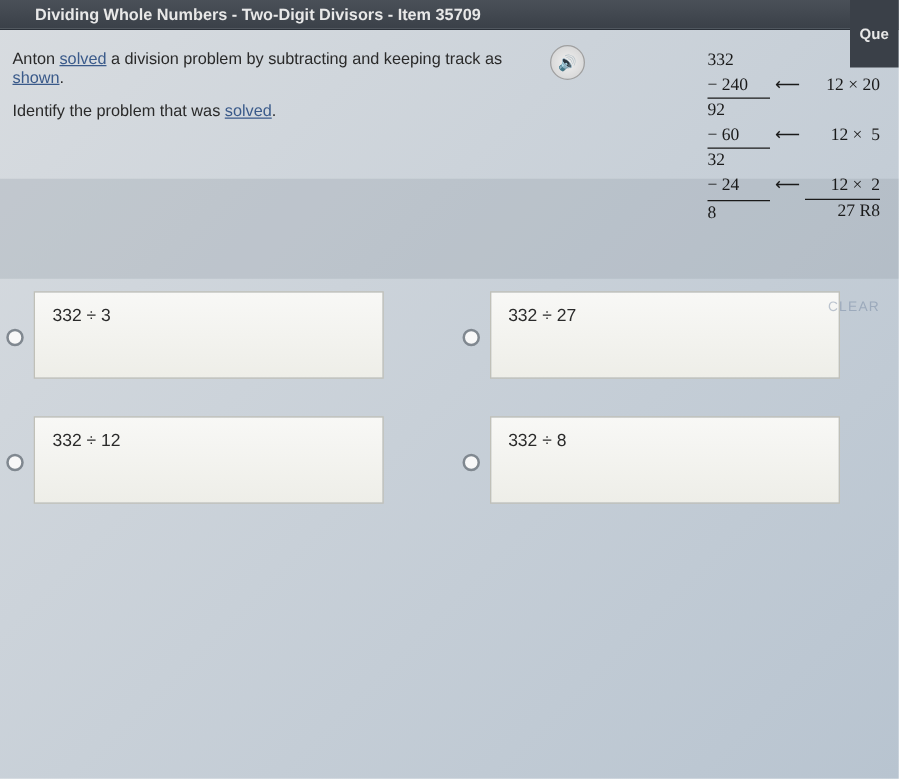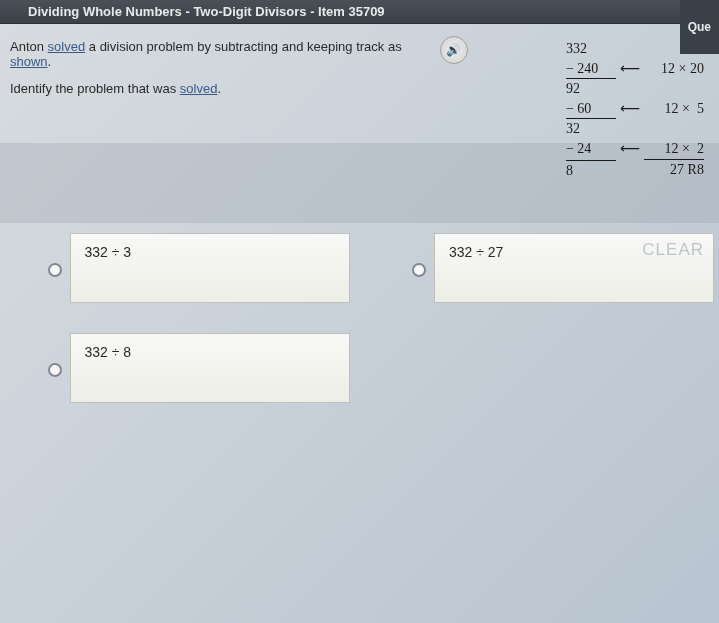--- a/index.html
+++ b/index.html
@@ -99,21 +99,20 @@
     }
     .answers-area {
       padding: 10px 5px;
       display: grid;
       grid-template-columns: 1fr 1fr;
       gap: 30px 20px;
     }
     .answer-option {
       display: flex;
       align-items: flex-start;
-      justify-content: flex-end;
     }
     .radio {
       width: 14px;
       height: 14px;
       border: 2px solid #808890;
       border-radius: 50%;
       background: #f8f8f8;
       margin-top: 30px;
       margin-right: 8px;
       flex-shrink: 0;
@@ -127,21 +126,21 @@
       height: 70px;
       font-size: 14px;
       color: #2a2a2a;
       cursor: pointer;
     }
     .clear-btn {
       position: absolute;
       right: 15px;
       top: 240px;
       color: rgba(100,120,150,0.4);
-      font-size: 17px;
+      font-size: 11px;
       letter-spacing: 1px;
       text-transform: uppercase;
       text-align: center;
     }
   </style>
 </head>
 <body>
 
 <div class="header-bar">
   <span>Dividing Whole Numbers - Two-Digit Divisors - Item 35709</span>
@@ -194,15 +193,19 @@
   <div class="answer-option">
     <div class="radio"></div>
     <div class="answer-box">332 ÷ 3</div>
   </div>
   <div class="answer-option">
     <div class="radio"></div>
     <div class="answer-box">332 ÷ 27</div>
   </div>
   <div class="answer-option">
     <div class="radio"></div>
+    <div class="answer-box">332 ÷ 12</div>
+  </div>
+  <div class="answer-option">
+    <div class="radio"></div>
     <div class="answer-box">332 ÷ 8</div>
   </div>
 </div>
 
 </body></html>

